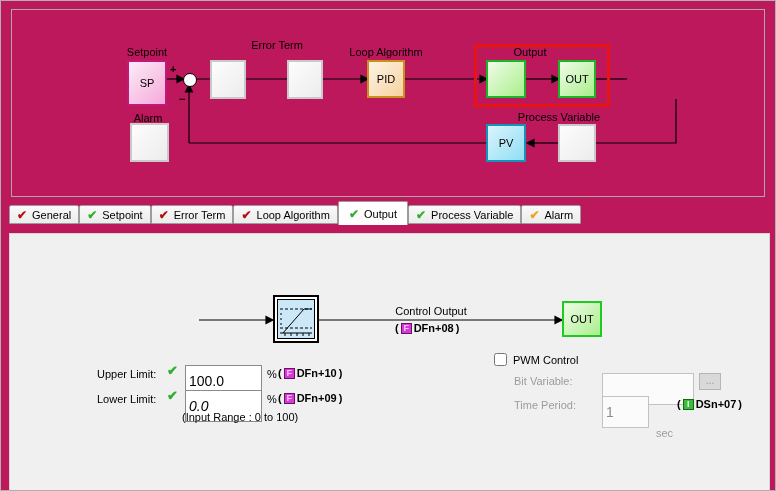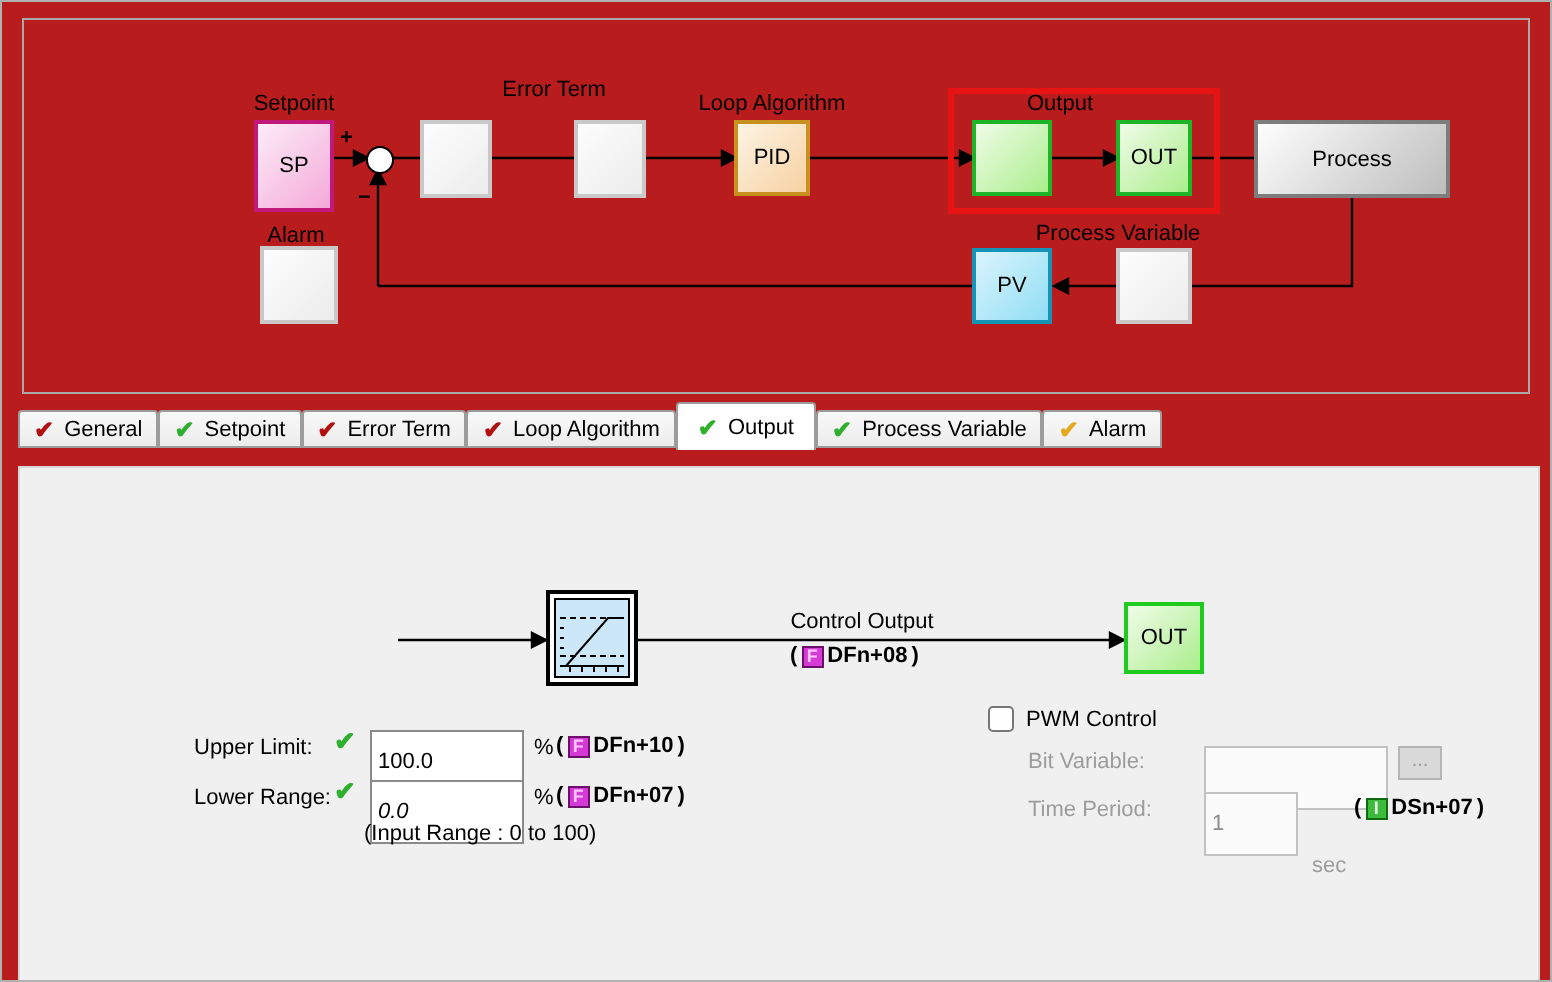--- a/index.html
+++ b/index.html
@@ -1,17 +1,17 @@
 <!DOCTYPE html>
 <html><head>
 <meta charset="utf-8">
 <style>
   html,body{margin:0;padding:0;background:#e8e8e8;}
   #window{position:relative;width:774px;height:489px;border:1px solid #b0b0b0;
-    background:#b91c1c;font-family:"Liberation Sans",sans-serif;font-size:11px;color:#000;
+    background:#be185d;font-family:"Liberation Sans",sans-serif;font-size:11px;color:#000;
     overflow:hidden;}
 
   
   #diagram{position:absolute;left:10px;top:8px;width:754px;height:188px;
     border:1px solid #a9a9a9;box-sizing:border-box;}
   #diagram svg.wires{position:absolute;left:0;top:0;}
   .blk{position:absolute;display:flex;align-items:center;justify-content:center;
     box-sizing:border-box;font-size:11px;}
   .blk-sp{left:115px;top:50px;width:40px;height:46px;
     background:linear-gradient(135deg,#fcecf7 0%,#f5a9d9 100%);border:2px solid #c2187b;}
@@ -58,21 +58,21 @@
   #page svg.wires{position:absolute;left:0;top:0;}
   .plabel{position:absolute;font-size:11px;}
   .gray{color:#9c9c9c;}
   .addr{position:absolute;display:flex;align-items:center;gap:2px;font-weight:bold;font-size:11px;}
   .ticon{width:11px;height:11px;display:inline-flex;align-items:center;justify-content:center;
     font-size:9px;font-weight:bold;box-sizing:border-box;line-height:1;}
   .ticon-f{background:#d63ad6;border:1px solid #6b0f6b;color:#ffc5ff;}
   .ticon-i{background:#3dbb3d;border:1px solid #0f6b0f;color:#eafdea;}
   .greencheck{position:absolute;color:#2eaf2e;font-weight:bold;font-size:13px;}
   input.txt{position:absolute;box-sizing:border-box;height:32px;border:1px solid #8a8a8a;
-    background:#fff;font-family:"Liberation Sans",sans-serif;font-size:11px;padding:1px 3px;}
+    background:#fff;font-family:"Liberation Sans",sans-serif;font-size:14px;padding:1px 3px;}
   input.txt:disabled{border:1px solid #c2c2c2;background:#fbfbfb;color:#8c8c8c;}
   #limiter{position:absolute;left:263px;top:61px;border:2px solid #000;background:#fff;padding:2px;}
   #limiter .inner{border:1px solid #000;width:36px;height:38px;background:#cbe7f8;}
   #out-block2{position:absolute;left:552px;top:67px;width:40px;height:36px;
     display:flex;align-items:center;justify-content:center;box-sizing:border-box;
     background:linear-gradient(135deg,#f0fce8 0%,#aaee8c 100%);border:2px solid #1fcb1f;font-size:11px;}
   #pwm-check{position:absolute;left:484px;top:119px;width:13px;height:13px;margin:0;}
   #browse-btn{position:absolute;left:689px;top:139px;width:22px;height:17px;
     background:#d9d9d9;border:1px solid #b5b5b5;color:#9a9a9a;font-size:10px;line-height:14px;
     text-align:center;box-sizing:border-box;}
@@ -114,21 +114,20 @@
     <div class="blk blk-empty blk-e2"></div>
 
     <div class="dlabel" id="lbl-loopalg">Loop Algorithm</div>
     <div class="blk blk-pid">PID</div>
 
     <div id="red-rect"></div>
     <div class="dlabel" id="lbl-output">Output</div>
     <div class="blk blk-green blk-g1"></div>
     <div class="blk blk-green blk-out">OUT</div>
 
-    <div class="blk blk-process">Process</div>
 
     <div class="dlabel" id="lbl-procvar">Process Variable</div>
     <div class="blk blk-pv">PV</div>
     <div class="blk blk-empty blk-pvgray"></div>
 
     <div class="dlabel" id="lbl-alarm">Alarm</div>
     <div class="blk blk-empty blk-alarm"></div>
   </div>
 
   <div id="tabbar">
@@ -207,28 +206,28 @@
     <div class="greencheck" style="left:157px;top:129px;">✔</div>
     <input class="txt" style="left: 175px; top: 131px; width: 77px;" type="text" value="100.0">
     <div class="plabel" style="left:257px;top:134px;">%</div>
     <div class="addr" style="left:268px;top:133px;">
       <span>(</span>
       <span class="ticon ticon-f">F</span>
       <span>DFn+10</span>
       <span>)</span>
     </div>
 
-    <div class="plabel" style="left:87px;top:159px;">Lower Range:</div>
+    <div class="plabel" style="left:87px;top:159px;">Lower Limit:</div>
     <div class="greencheck" style="left:157px;top:154px;">✔</div>
     <input class="txt" style="left: 175px; top: 156px; width: 77px; font-style: italic;" type="text" value="0.0">
     <div class="plabel" style="left:257px;top:159px;">%</div>
     <div class="addr" style="left:268px;top:158px;">
       <span>(</span>
       <span class="ticon ticon-f">F</span>
-      <span>DFn+07</span>
+      <span>DFn+09</span>
       <span>)</span>
     </div>
 
     <div class="plabel" style="left:172px;top:177px;">(Input Range : 0 to 100)</div>
 
     <input type="checkbox" id="pwm-check" style="">
     <div class="plabel" style="left:503px;top:120px;">PWM Control</div>
 
     <div class="plabel gray" style="left:504px;top:141px;">Bit Variable:</div>
     <input class="txt" style="left: 592px; top: 139px; width: 92px;" type="text" disabled="" value="">

